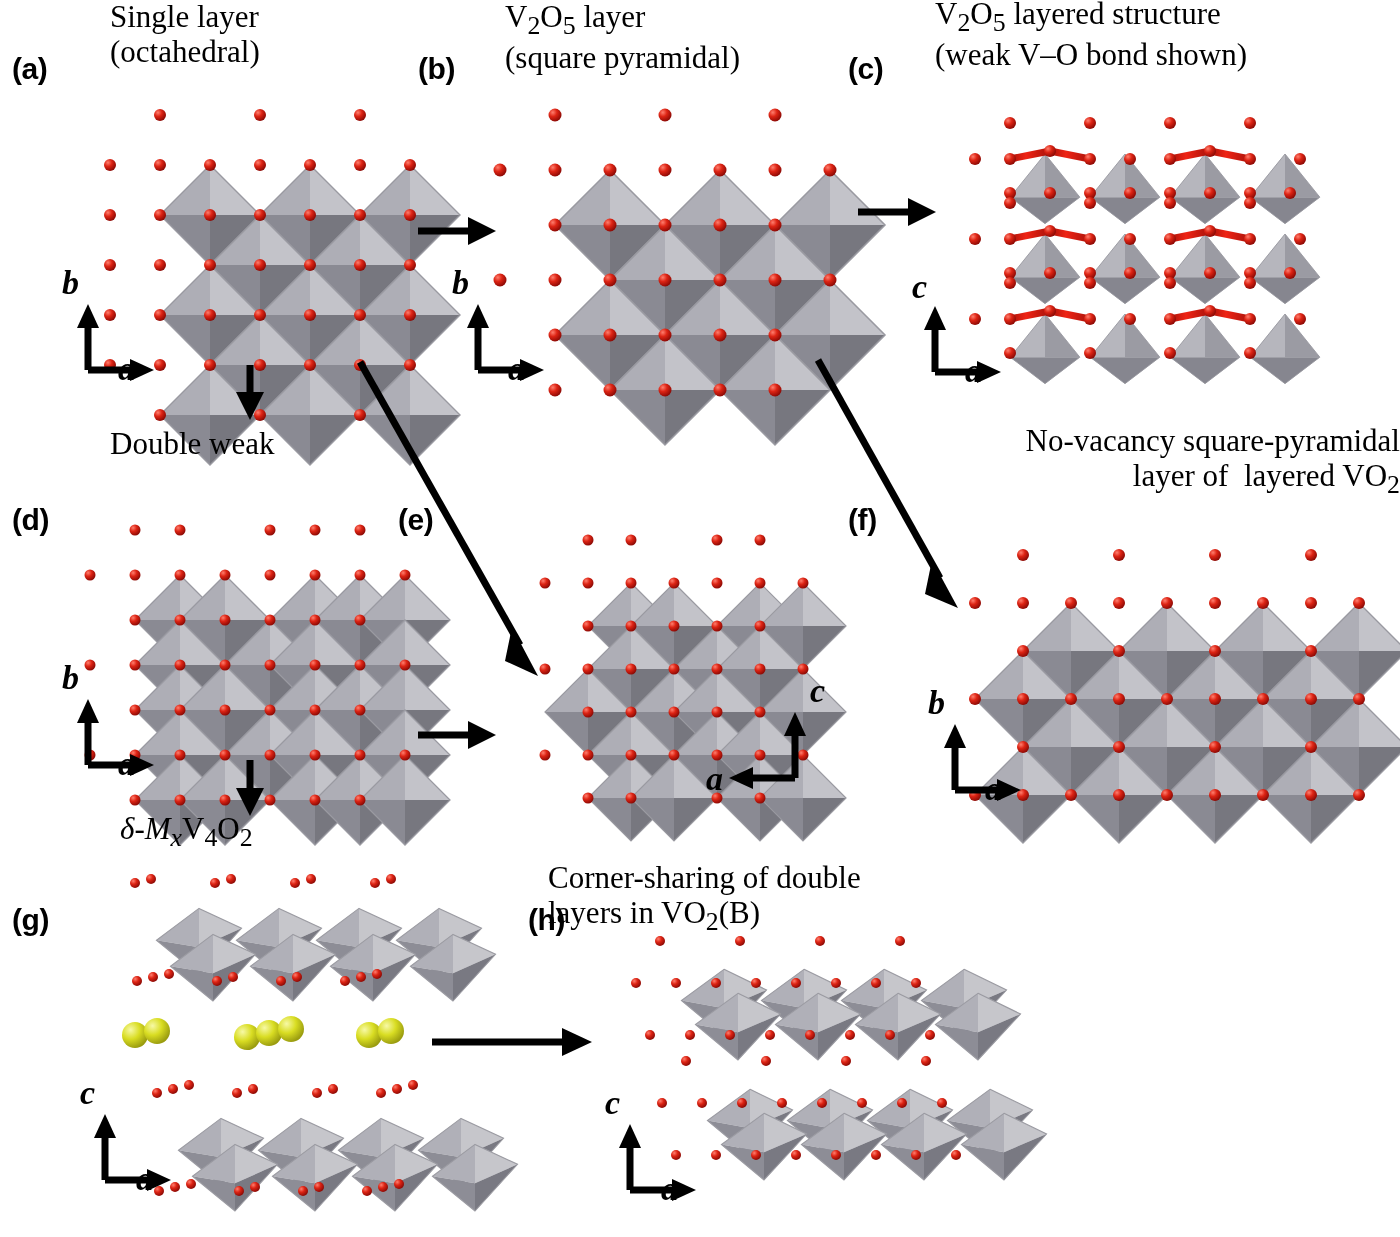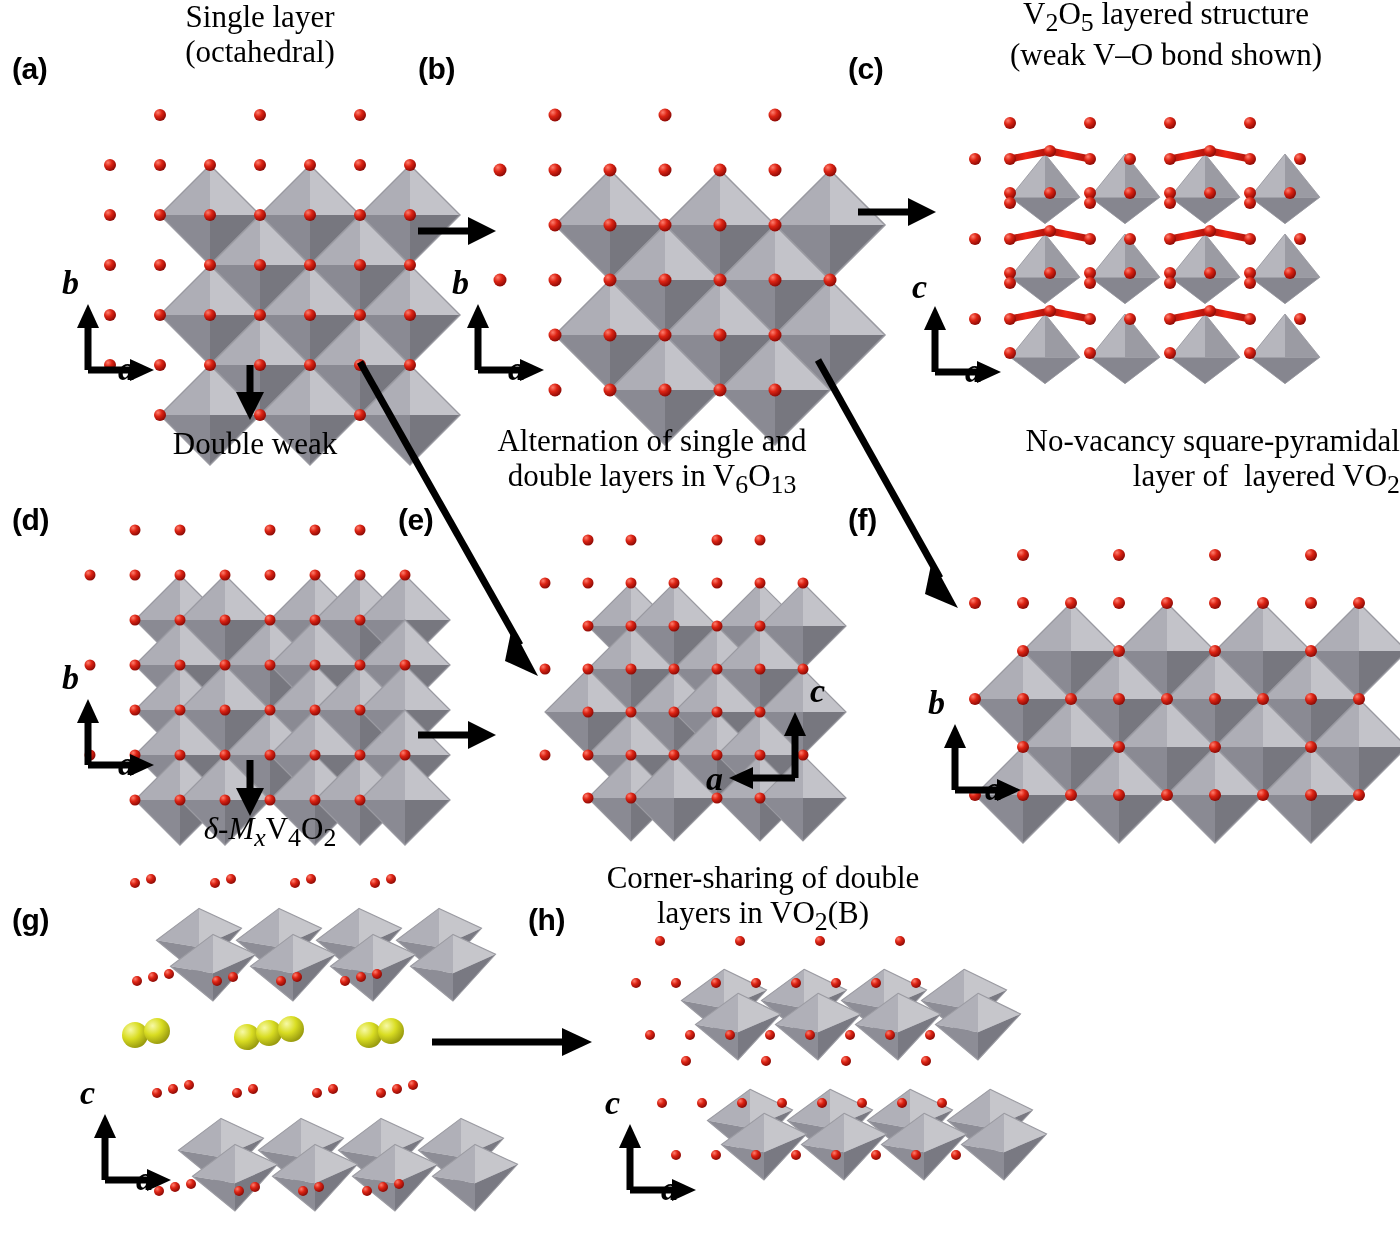--- a/index.html
+++ b/index.html
@@ -1,20 +1,20 @@
 <!DOCTYPE html>
 <html><head>
 <meta charset="utf-8">
 <style>
   html,body{margin:0;padding:0;background:#ffffff;}
   body{width:1400px;height:1237px;position:relative;
        font-family:"Liberation Serif", serif; color:#000;}
   .stage{position:absolute;left:0;top:0;width:1400px;height:1237px;overflow:hidden;background:#fff;}
 
-  .cap{position:absolute;text-align:center;line-height:1.12;
+  .cap{position:absolute;text-align:left;line-height:1.12;
        font-family:"Liberation Serif", serif;font-size:31px;color:#000;}
   .panel-letter{position:absolute;font-family:"Liberation Sans", sans-serif;
        font-weight:bold;font-size:30px;color:#000;letter-spacing:-0.4px;}
   .axis{position:absolute;}
   .axis .lab{position:absolute;font-family:"Liberation Serif", serif;
        font-style:italic;font-size:34px;font-weight:700;}
   .ital{font-style:italic;}
 </style>
 </head>
 <body>
@@ -778,41 +778,41 @@
   </svg>
 
   <div class="panel-letter" style="left:12px;top:52px;">(a)</div>
   <div class="cap" style="left:110px;top:0px;width:300px;">Single layer<br>(octahedral)</div>
   <div class="axis" style="left:0;top:0;">
     <div class="lab" style="left:62px;top:264px;">b</div>
     <div class="lab" style="left:118px;top:350px;">a</div>
   </div>
 
   <div class="panel-letter" style="left:418px;top:52px;">(b)</div>
+  <div class="cap" style="left:505px;top:0px;width:330px;">V<sub>2</sub>O<sub>5</sub> layer<br>(square pyramidal)</div>
   <div class="axis" style="left:0;top:0;">
     <div class="lab" style="left:452px;top:264px;">b</div>
     <div class="lab" style="left:508px;top:350px;">a</div>
   </div>
 
   <div class="panel-letter" style="left:848px;top:52px;">(c)</div>
   <div class="cap" style="left:935px;top:-3px;width:462px;">V<sub>2</sub>O<sub>5</sub> layered structure<br>(weak V–O bond shown)</div>
   <div class="axis" style="left:0;top:0;">
     <div class="lab" style="left:912px;top:268px;">c</div>
     <div class="lab" style="left:965px;top:352px;">a</div>
   </div>
 
   <div class="panel-letter" style="left:12px;top:503px;">(d)</div>
   <div class="cap" style="left:110px;top:427px;width:290px;">Double weak</div>
   <div class="axis" style="left:0;top:0;">
     <div class="lab" style="left:62px;top:659px;">b</div>
     <div class="lab" style="left:118px;top:745px;">a</div>
   </div>
 
   <div class="panel-letter" style="left:398px;top:503px;">(e)</div>
-  <div class="cap" style="left:437px;top:424px;width:430px;">Alternation of single and<br>double layers in V<sub>6</sub>O<sub>13</sub></div>
   <div class="axis" style="left:0;top:0;">
     <div class="lab" style="left:810px;top:672px;">c</div>
     <div class="lab" style="left:706px;top:760px;">a</div>
   </div>
 
   <div class="panel-letter" style="left:848px;top:503px;">(f)</div>
   <div class="cap" style="left:895px;top:424px;width:505px;text-align:right;">No-vacancy square-pyramidal<br>layer of&nbsp; layered VO<sub>2</sub></div>
   <div class="axis" style="left:0;top:0;">
     <div class="lab" style="left:928px;top:684px;">b</div>
     <div class="lab" style="left:985px;top:770px;">a</div>

